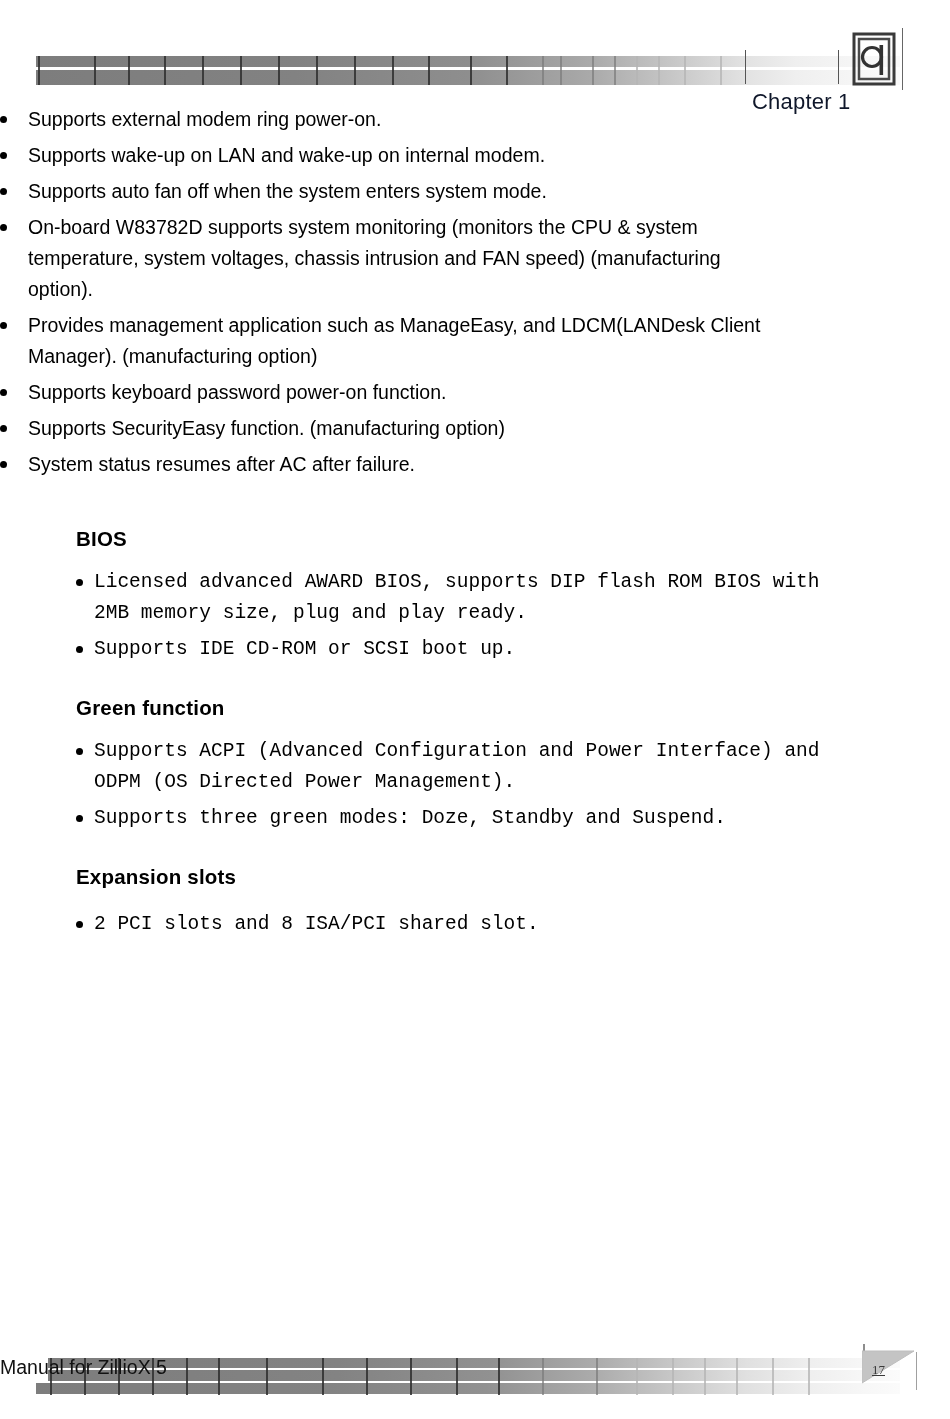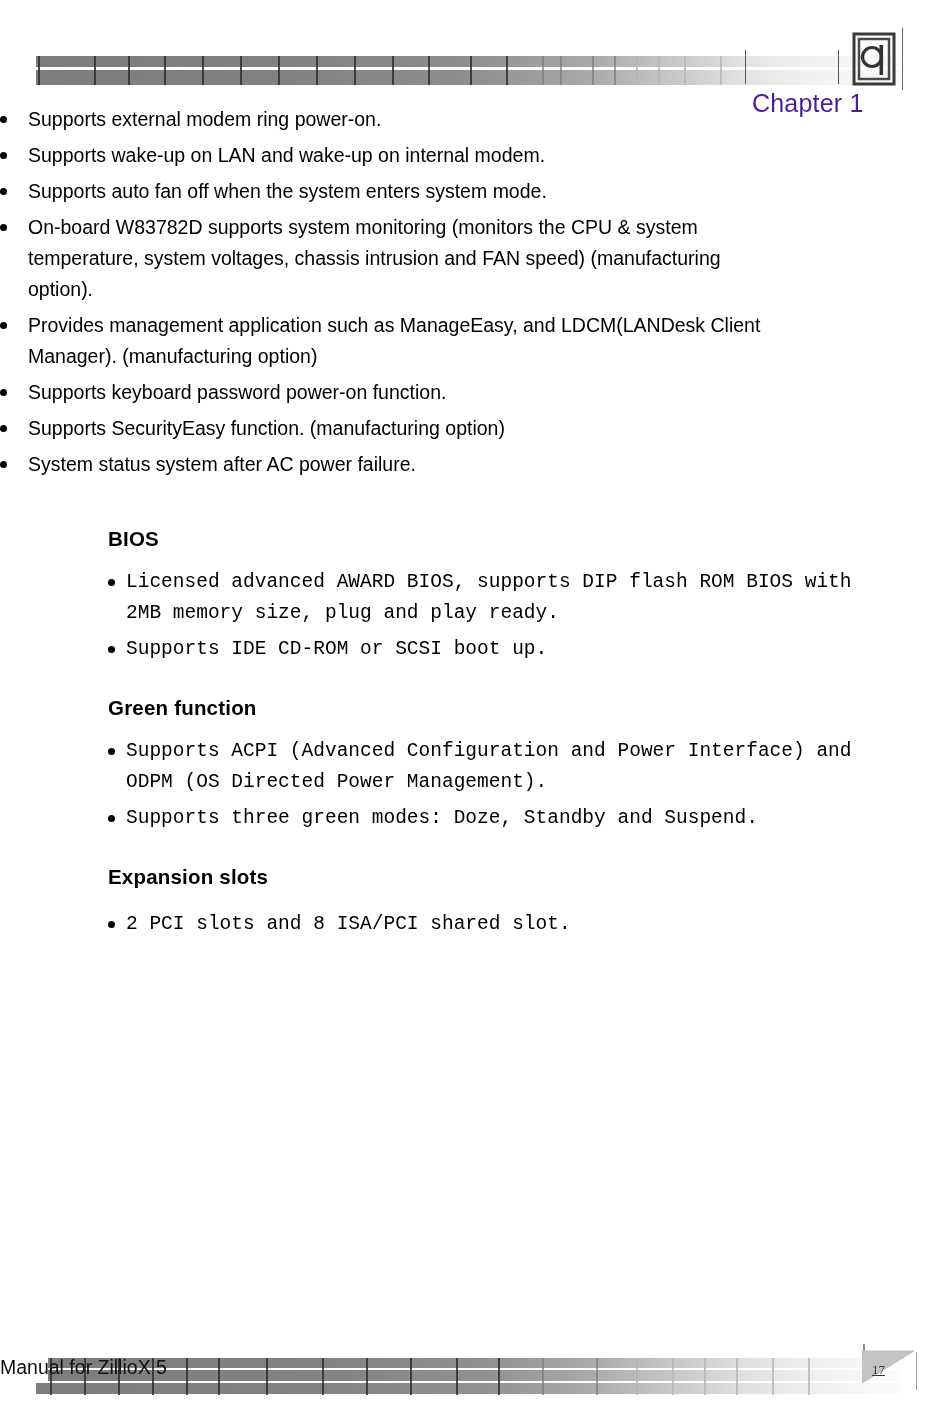--- a/index.html
+++ b/index.html
@@ -64,22 +64,22 @@
     background: #2f2f2f;
     opacity: 0.85;
   }
   .tick.light { background: #7a7a7a; opacity: 0.7; }
   .tick.faint { background: #b5b5b5; opacity: 0.8; }
 
   .chapter-label {
     position: absolute;
     left: 752px;
     top: 53px;
-    font-size: 25px;
-    color: #4c1d95;
+    font-size: 22px;
+    color: #0f172a;
     letter-spacing: 0.2px;
     white-space: nowrap;
     margin-top: 36px;
   }
   .vrule {
     position: absolute;
     width: 1px;
     background: #555;
   }
   .vrule.a { left: 745px; top: 50px; height: 34px; }
@@ -136,21 +136,21 @@
   .group-top li.bitem .btext { padding-left: 28px; }
 
   
   h2.sec-head {
     margin: 0;
     font-size: 20.5px;
     font-weight: bold;
     color: #000;
     letter-spacing: 0.2px;
   }
-  .sec-block { margin-left: 108px; width: 800px; }
+  .sec-block { margin-left: 76px; width: 800px; }
 
   
   .group-sub {
     margin-left: 24px;
     width: 780px;
     font-family: Liberation Mono, monospace;
   }
   .group-sub li.bitem .btext { padding-left: 18px; }
   .group-sub li.bitem .bullet { top: 12px; }
 
@@ -304,21 +304,21 @@
     <li class="bitem">
       <span class="bullet"></span>
       <span class="btext">Supports keyboard  password power-on function.</span>
     </li>
     <li class="bitem">
       <span class="bullet"></span>
       <span class="btext">Supports SecurityEasy function.  (manufacturing option)</span>
     </li>
     <li class="bitem">
       <span class="bullet"></span>
-      <span class="btext">System status system after AC power failure.</span>
+      <span class="btext">System status resumes after AC after failure.</span>
     </li>
   </ul>
 
   <div class="sp-1"></div>
 
   <div class="sec-block">
     <h2 class="sec-head">BIOS</h2>
     <div class="sp-5"></div>
     <ul class="blist group-sub">
       <li class="bitem">

